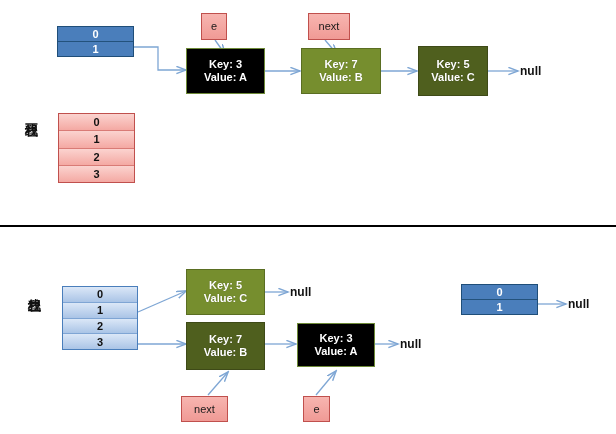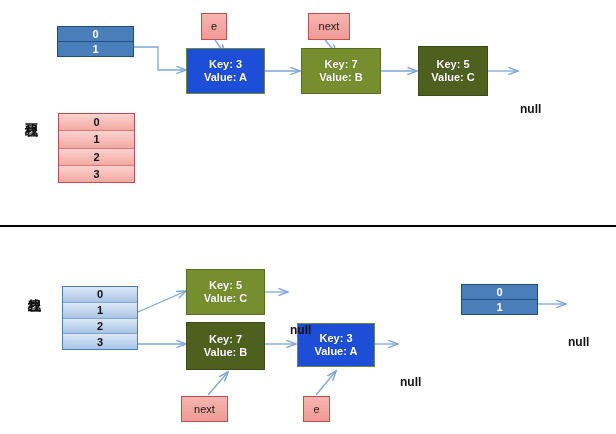--- a/index.html
+++ b/index.html
@@ -11,31 +11,31 @@
   svg{position:absolute;left:0;top:0;width:616px;height:434px;overflow:visible;}
 
   
   .box{position:absolute;box-sizing:border-box;display:flex;align-items:center;
        justify-content:center;flex-direction:column;line-height:1.18;}
 
   
   .node{font-weight:bold;font-size:11px;color:#ffffff;
         text-shadow:0 0 1px rgba(0,0,0,.35);}
   .node .ln{display:block;white-space:nowrap;}
-  .node.g-light{background:#1d4ed8;border:1.5px solid #6E8A38;}
+  .node.g-light{background:#000000;border:1.5px solid #6E8A38;}
   .node.g-mid{background:#768E2E;border:1.5px solid #5A6E22;}
   .node.g-dark{background:#4F5F1E;border:1.5px solid #3E4A17;}
 
   
   .tag{background:linear-gradient(#f7b5b0,#f09a95);border:1.5px solid #c0504d;
        font-size:11px;color:#1a1a1a;font-weight:normal;}
 
   
   .nulltxt{position:absolute;font-size:12px;font-weight:bold;color:#111111;
-           white-space:nowrap;margin-top:38px;}
+           white-space:nowrap;}
 
   
   .cjk{position:absolute;font-size:13px;font-weight:bold;color:#111111;
        writing-mode:vertical-rl;text-orientation:upright;letter-spacing:2px;
        font-family:"DejaVu Sans",sans-serif;}
 
   
   .tbl{position:absolute;box-sizing:border-box;display:flex;flex-direction:column;}
   .tbl .cell{flex:1;display:flex;align-items:center;justify-content:center;
              font-size:11px;font-weight:bold;box-sizing:border-box;}

